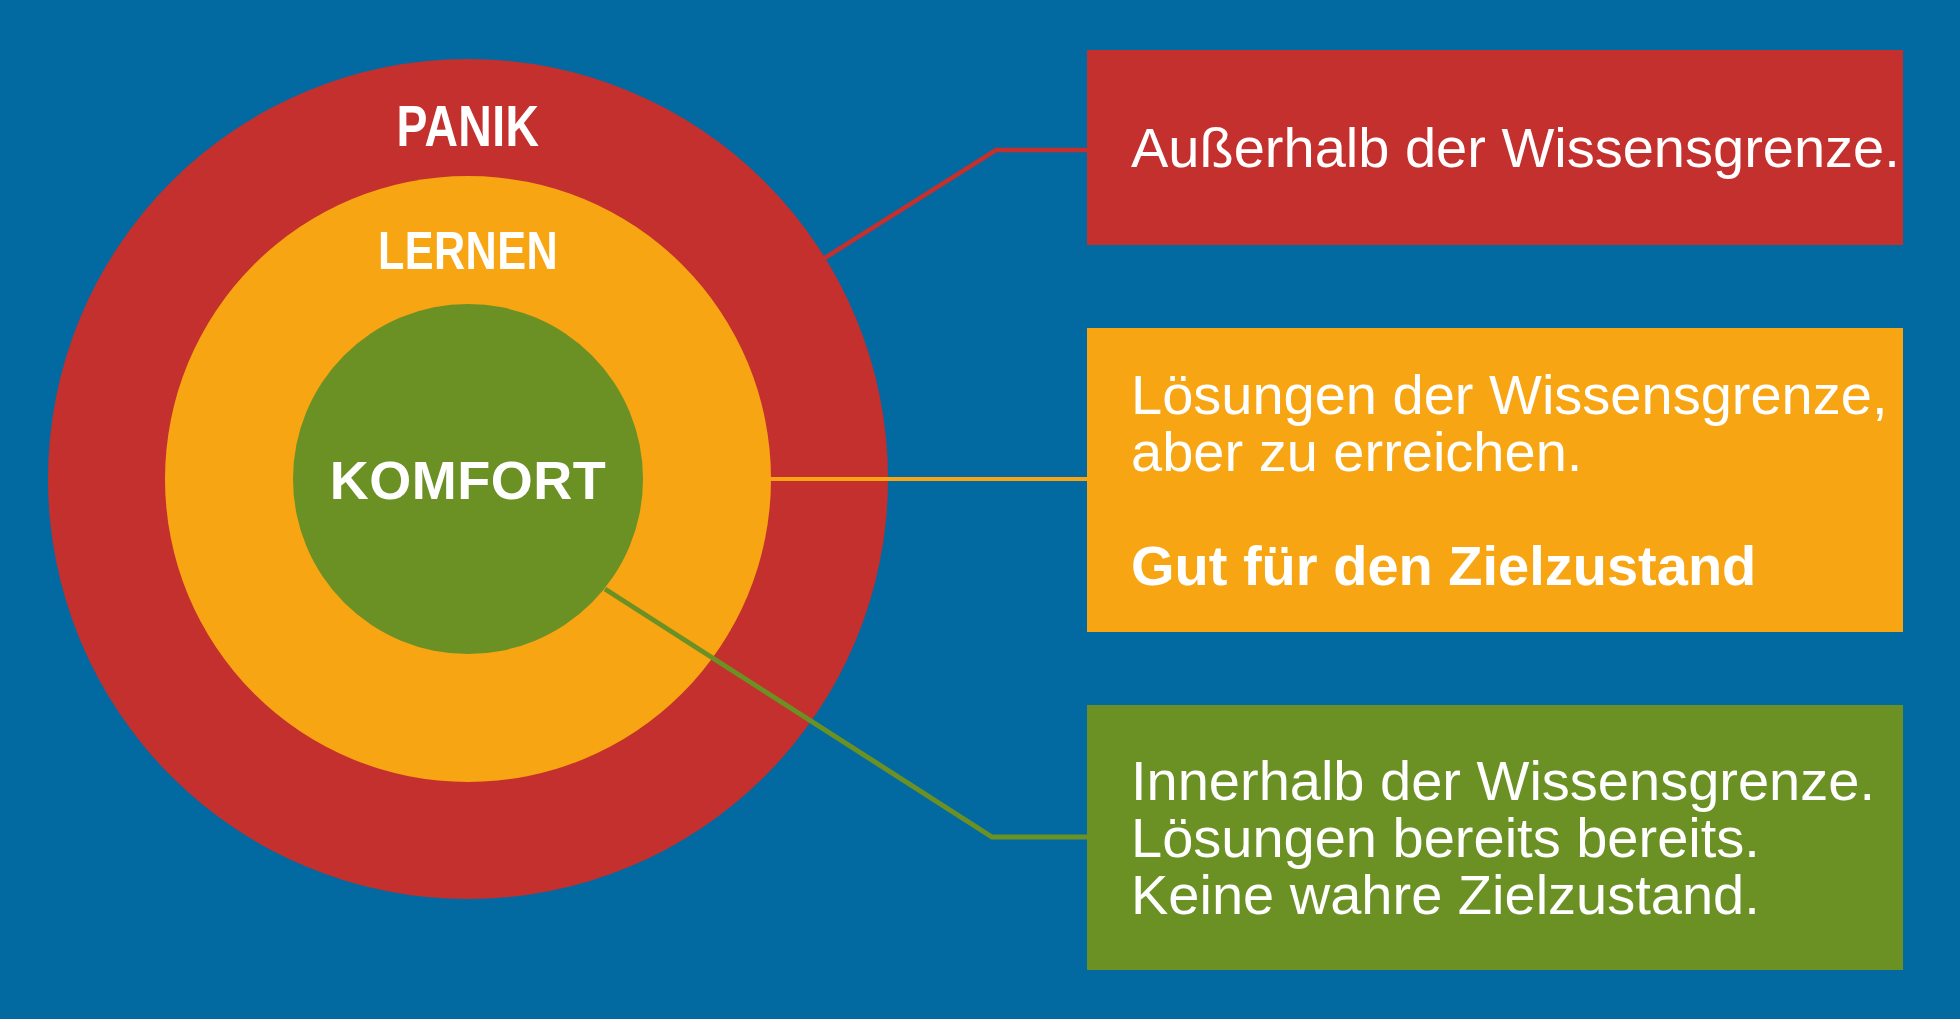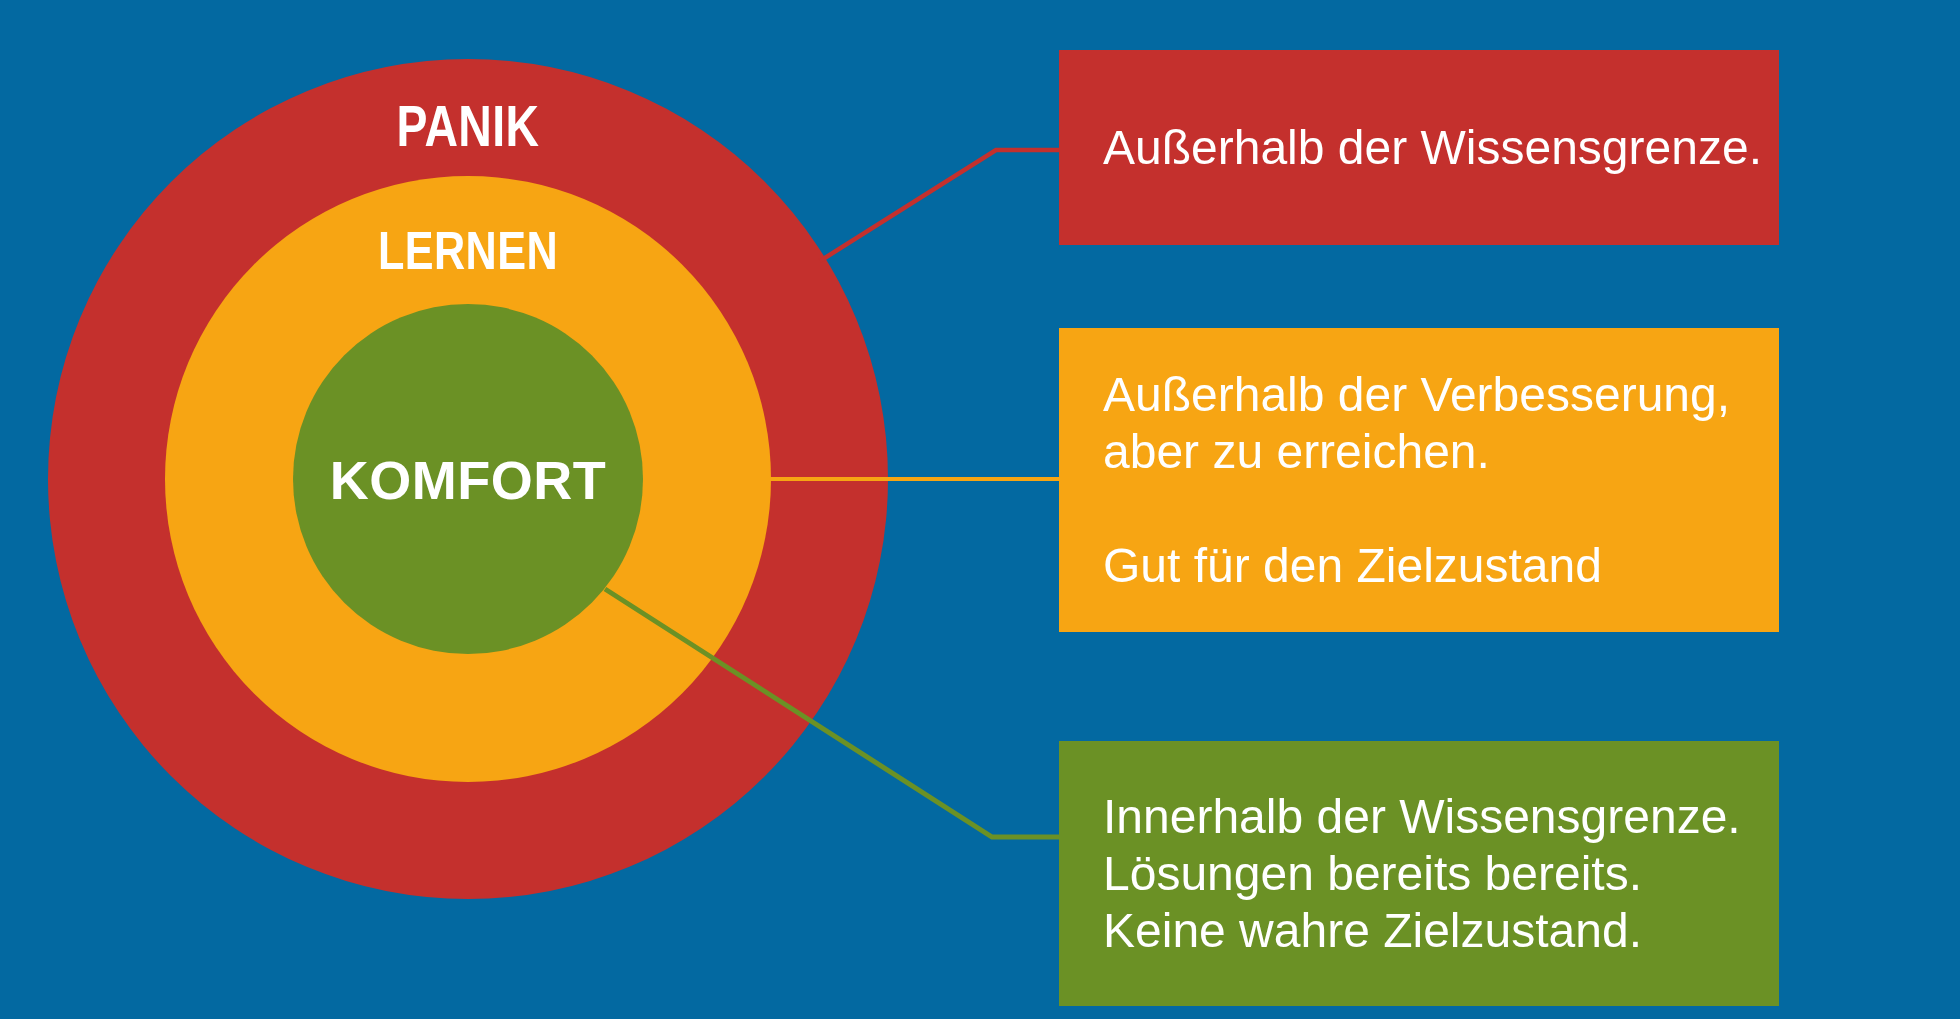--- a/index.html
+++ b/index.html
@@ -25,37 +25,37 @@
   .zone-label {
     position: absolute;
     color: #ffffff;
     font-weight: 700;
     white-space: nowrap;
     letter-spacing: 0.5px;
     transform: translate(-50%, -50%) scaleX(var(--sx, 1));
   }
   .callout {
     position: absolute;
-    left: 1059px;
-    width: 720px;
+    left: 1087px;
+    width: 816px;
     box-sizing: border-box;
     padding: 0 36px 0 44px;
     display: flex;
     flex-direction: column;
     justify-content: center;
     color: #ffffff;
-    font-size: 48px;
+    font-size: 56px;
     line-height: 57px;
     font-weight: 400;
   }
   .callout-panik   { top: 50px;  height: 195px; background: #C4302D; }
   .callout-lernen  { top: 328px; height: 304px; background: #F7A513; }
-  .callout-komfort { top: 705px; height: 265px; background: #6B9125; margin-top: 36px; }
+  .callout-komfort { top: 705px; height: 265px; background: #6B9125; }
   .callout .line { white-space: nowrap; }
-  .callout .emphasis { font-weight: 400; }
+  .callout .emphasis { font-weight: 700; }
   .callout .spacer { height: 57px; }
 </style>
 </head>
 <body>
 
 <div class="stage">
 
   <svg class="diagram-svg" viewBox="0 0 1960 1019" aria-hidden="true">
     <circle cx="468" cy="479" r="420" fill="#C4302D"></circle>
     <circle cx="468" cy="479" r="303" fill="#F7A513"></circle>
@@ -70,21 +70,21 @@
 
   <div class="zone-label" style="left:468px; top:250px; font-size:54px; --sx:0.8">LERNEN</div>
 
   <div class="zone-label" style="left:468px; top:480px; font-size:54px">KOMFORT</div>
 
   <div class="callout callout-panik">
     <div class="line">Außerhalb der Wissensgrenze.</div>
   </div>
 
   <div class="callout callout-lernen">
-    <div class="line">Außerhalb der Verbesserung,</div>
+    <div class="line">Lösungen der Wissensgrenze,</div>
     <div class="line">aber zu erreichen.</div>
     <div class="spacer"></div>
     <div class="line emphasis">Gut für den Zielzustand</div>
   </div>
 
   <div class="callout callout-komfort">
     <div class="line">Innerhalb der Wissensgrenze.</div>
     <div class="line">Lösungen bereits bereits.</div>
     <div class="line">Keine wahre Zielzustand.</div>
   </div>

